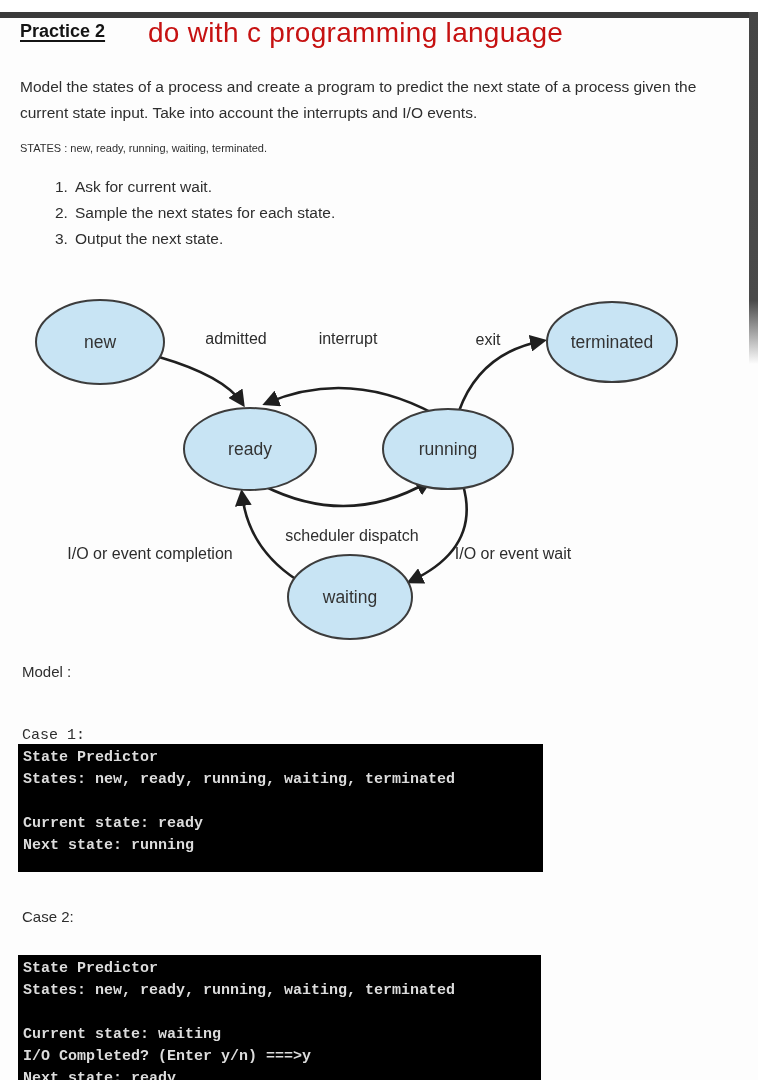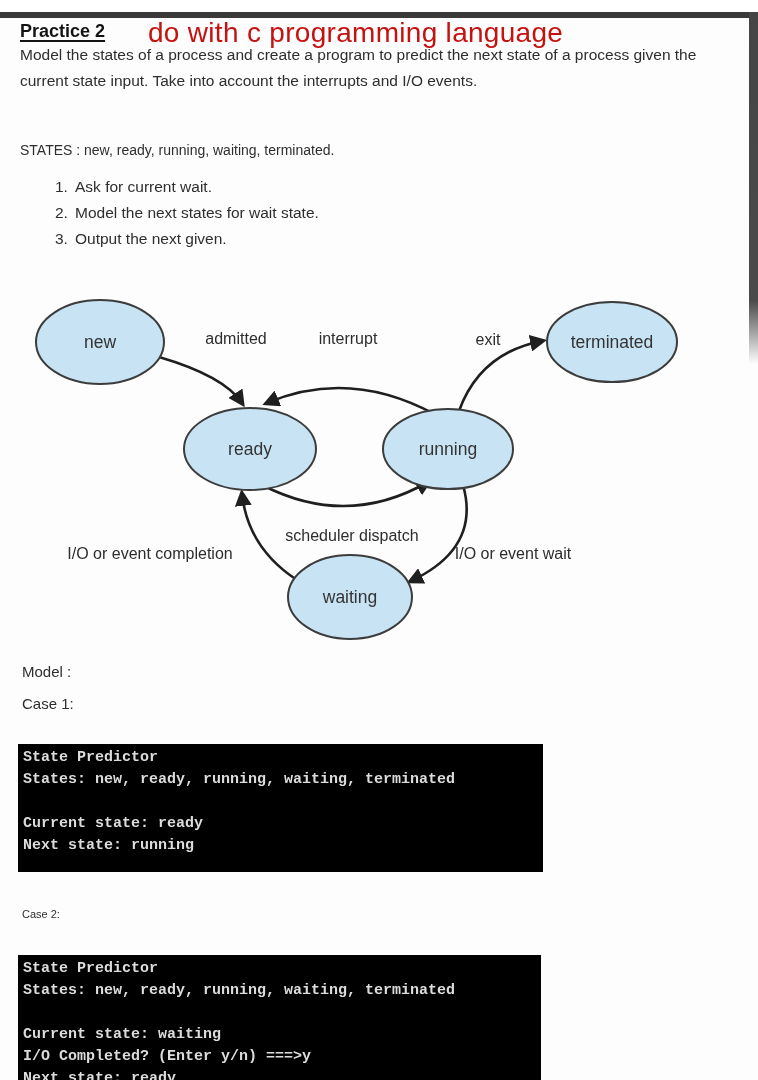--- a/index.html
+++ b/index.html
@@ -15,36 +15,36 @@
 
   .practice-label {
     position:absolute; left:20px; top:9px; font-size:18px; font-weight:bold; color:#141414;
     text-decoration:underline; text-decoration-thickness:2px; text-underline-offset:3px;
   }
   .red-title {
     position:absolute; left:148px; top:5px; font-size:28px; font-weight:normal;
     color:#c61111; letter-spacing:0.3px;
   }
   .intro {
-    position:absolute; left:20px; top:30px; width:714px;
+    position:absolute; left:20px; top:62px; width:714px;
     font-size:15.5px; line-height:26px; color:#2e2e2e;
   }
-  .states-line { position:absolute; left:20px; top:130px; font-size:14px; color:#2e2e2e; }
+  .states-line { position:absolute; left:20px; top:130px; font-size:11px; color:#2e2e2e; }
   .steps { position:absolute; left:55px; top:166px; font-size:15.5px; color:#2e2e2e; }
   .step  { display:flex; margin-bottom:8px; }
   .step-num  { width:20px; }
   .step-text { }
 
   .diagram-svg { position:absolute; left:0; top:268px; }
   .node-label  { font-size:17.5px; fill:#333333; text-anchor:middle; }
   .edge-label  { font-size:16px;  fill:#2d2d2d; text-anchor:middle; }
 
   .sample-label { position:absolute; left:22px; top:651px; font-size:15px; color:#2e2e2e; }
-  .case-label-1 { position:absolute; left:22px; top:683px; font-size:15px; color:#2e2e2e; }
-  .case-label-2 { position:absolute; left:22px; top:896px; font-size:11px; color:#2e2e2e; }
+  .case-label-1 { position:absolute; left:22px; top:715px; font-size:15px; color:#2e2e2e;font-family:Liberation Mono, monospace; }
+  .case-label-2 { position:absolute; left:22px; top:896px; font-size:15px; color:#2e2e2e; }
 
   .terminal {
     position:absolute; left:18px; background:#000000; color:#dcdcdc;
     font-family:"Liberation Mono", monospace; font-size:15px; font-weight:bold;
     line-height:22px; white-space:pre; box-sizing:border-box; padding:3px 12px 0 5px;
   }
   .terminal-1 { top:717px; width:525px; height:128px; }
   .terminal-2 { top:928px; width:523px; height:145px; }
 </style>
 </head>
@@ -62,25 +62,25 @@
 
   <div class="states-line">STATES : new, ready, running, waiting, terminated.</div>
 
   <div class="steps">
     <div class="step">
       <span class="step-num">1.</span>
       <span class="step-text">Ask for current wait.</span>
     </div>
     <div class="step">
       <span class="step-num">2.</span>
-      <span class="step-text">Model the next states for wait state.</span>
+      <span class="step-text">Sample the next states for each state.</span>
     </div>
     <div class="step">
       <span class="step-num">3.</span>
-      <span class="step-text">Output the next given.</span>
+      <span class="step-text">Output the next state.</span>
     </div>
   </div>
 
   <svg class="diagram-svg" width="758" height="370" viewBox="0 0 758 370">
     <defs>
       <marker id="arrow" viewBox="0 0 10 10" refX="7" refY="5" markerWidth="6.5" markerHeight="6.5" orient="auto-start-reverse">
         <path d="M0,0 L10,5 L0,10 z" fill="#1f1f1f"></path>
       </marker>
     </defs>
 

